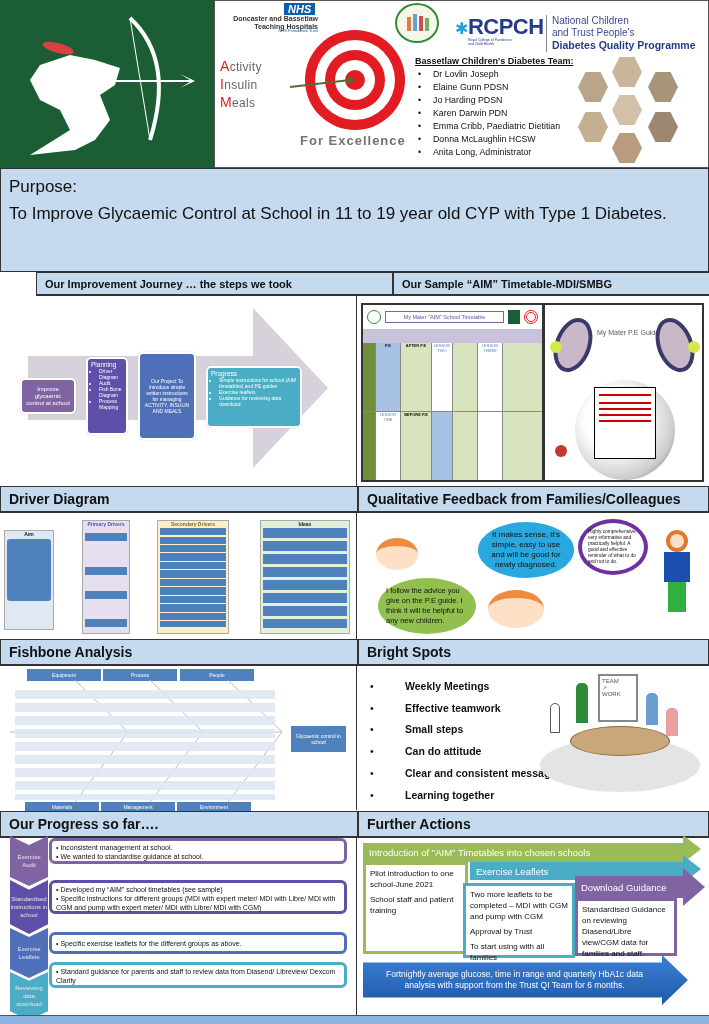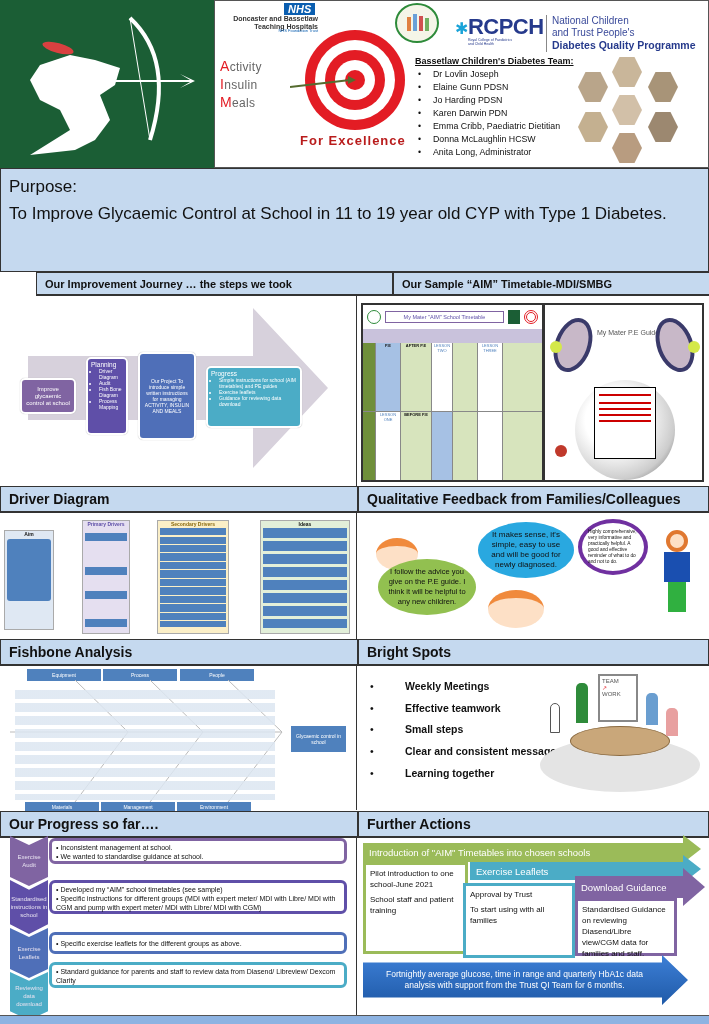--- a/index.html
+++ b/index.html
@@ -8,21 +8,21 @@
   .abs { position: absolute; }
 
   
   .hdr-green { left: 0; top: 0; width: 214px; height: 168px; background: #1b5e35; }
   .hdr-white { left: 214px; top: 0; width: 495px; height: 168px; background: #fff; border: 1px solid #555; }
   .nhs-box { left: 284px; top: 3px; background: #0a5eb0; color: #fff; font-weight: bold; font-style: italic; font-size: 11px; padding: 0 4px; }
   .trust1 { left: 218px; top: 15px; width: 100px; text-align: right; font-size: 7px; font-weight: bold; color: #333; line-height: 8px; }
   .trust3 { left: 218px; top: 24px; width: 100px; text-align: right; font-size: 4px; color: #0a5eb0; }
   .aim-word { left: 220px; font-size: 12px; font-weight: normal; color: #666; letter-spacing: .3px; }
   .aim-word .cap { color: #e31c24; font-size: 14px; }
-  .excel { left: 300px; top: 133px; font-size: 13px; font-weight: bold; color: #b91c1c; letter-spacing: 1px; }
+  .excel { left: 300px; top: 133px; font-size: 13px; font-weight: bold; color: #737373; letter-spacing: 1px; }
   .target { left: 290px; top: 25px; width: 120px; height: 105px; }
   .rcpch { left: 455px; top: 14px; font-size: 22px; font-weight: bold; color: #263a8c; letter-spacing: -.5px; }
   .rcpch .star { color: #1aa3d8; font-size: 16px; }
   .rcpch-sub { left: 468px; top: 38px; font-size: 3.5px; color: #263a8c; line-height: 4px; width: 50px; }
   .ncyp { left: 546px; top: 15px; font-size: 10px; color: #3a4a9a; line-height: 12px; border-left: 1px solid #888; padding-left: 5px; }
   .ncyp b { color: #263a8c; font-size: 10.5px; }
   .clinic-logo { left: 395px; top: 3px; width: 44px; height: 40px; border-radius: 50%; border: 2px solid #2e8b3a; background: #f5f5e8; }
   .team-title { left: 415px; top: 56px; font-size: 9px; font-weight: bold; text-decoration: underline; }
   .team-list { left: 418px; top: 68px; list-style: none; font-size: 8.8px; line-height: 13px; }
   .team-list li::before { content: "•"; display: inline-block; width: 15px; }
@@ -236,21 +236,21 @@
   <div style="font-size:5px;text-align:center;font-weight:bold;color:#8a6a10">Secondary Drivers</div>
   <div style="margin:1px 2px;height:99px;background:repeating-linear-gradient(#4f81bd 0 7px,#fbefc7 7px 8.5px)"></div>
 </div>
 <div class="abs" style="left:260px;top:520px;width:90px;height:114px;background:#e2efd9;border:1px solid #aaa">
   <div style="font-size:5px;text-align:center;font-weight:bold">Ideas</div>
   <div style="margin:1px 2px;height:100px;background:repeating-linear-gradient(#4f81bd 0 10px,#e2efd9 10px 13px)"></div>
 </div>
 
 <div class="abs" style="left:376px;top:538px;width:42px;height:32px;border-radius:50%;background:#fde0c6;border-top:8px solid #f08a3c"></div>
 <div class="abs bubble" style="left:478px;top:522px;width:96px;height:56px;background:#29a8e0;font-size:8px;line-height:10px;padding:6px 10px">It makes sense, it's simple, easy to use and will be good for newly diagnosed.</div>
-<div class="abs bubble" style="left:378px;top:559px;width:98px;height:56px;background:#92c050;font-size:7.5px;line-height:10px;padding:4px 8px;text-align:center">I follow the advice you give on the P.E guide. I think it will be helpful to any new children.</div>
+<div class="abs bubble" style="left:378px;top:578px;width:98px;height:56px;background:#92c050;font-size:7.5px;line-height:10px;padding:4px 8px;text-align:left">I follow the advice you give on the P.E guide. I think it will be helpful to any new children.</div>
 <div class="abs" style="left:488px;top:590px;width:56px;height:38px;border-radius:50%;background:#fde0c6;border-top:8px solid #f08a3c"></div>
 <div class="abs bubble" style="left:578px;top:519px;width:70px;height:56px;background:#fff;border:4px solid #7030a0;font-size:4.8px;line-height:6px;padding:6px;text-align:left">Highly comprehensive, very informative and practically helpful. A good and effective reminder of what to do and not to do.</div>
 <div class="abs" style="left:660px;top:530px;width:34px;height:102px">
   <div style="width:22px;height:22px;margin:0 auto;border-radius:50%;background:#fde0c6;border:4px solid #e07830"></div>
   <div style="width:26px;height:30px;margin:0 auto;background:#1a4fb0"></div>
   <div style="width:18px;height:30px;margin:0 auto;background:#30b040"></div>
 </div>
 
 <div class="abs sec-h big" style="left:0;top:639px;width:358px">Fishbone Analysis</div>
 <div class="abs sec-h big" style="left:358px;top:639px;width:351px">Bright Spots</div>
@@ -271,20 +271,21 @@
     <line x1="140" y1="122" x2="193" y2="52" stroke="#bbb"></line>
     <line x1="218" y1="122" x2="272" y2="52" stroke="#bbb"></line>
 </svg>
 <div class="abs" style="left:15px;top:688px;width:260px;height:112px;background:repeating-linear-gradient(transparent 0 2px,#dce6f1 2px 11px,transparent 11px 13px);opacity:.85"></div>
 <div class="abs" style="left:291px;top:726px;width:55px;height:26px;background:#4f81bd;color:#fff;font-size:5px;text-align:center;display:flex;align-items:center;justify-content:center;padding:2px">Glycaemic control in school</div>
 
 <ul class="abs bright-list">
   <li>Weekly Meetings</li>
   <li>Effective teamwork</li>
   <li>Small steps</li>
+  <li>Can do attitude</li>
   <li>Clear and consistent messages</li>
   <li>Learning together</li>
 </ul>
 <div class="abs" style="left:540px;top:668px;width:160px;height:124px">
   <div class="abs" style="left:0;top:70px;width:160px;height:54px;border-radius:50%;background:#e4e4e4"></div>
   <div class="abs" style="left:58px;top:6px;width:40px;height:48px;background:#fff;border:2px solid #888;font-size:6px;color:#555;padding:2px">TEAM<br><span style="color:#e31c24">↗</span><br>WORK</div>
   <div class="abs" style="left:30px;top:58px;width:100px;height:30px;border-radius:50%;background:#c9a77a;border:1px solid #8a6a40"></div>
   <div class="abs" style="left:36px;top:15px;width:12px;height:40px;background:#2e8b3a;border-radius:5px 5px 0 0"></div>
   <div class="abs" style="left:10px;top:35px;width:10px;height:30px;background:#fff;border:1px solid #555;border-radius:5px 5px 0 0"></div>
   <div class="abs" style="left:106px;top:25px;width:12px;height:32px;background:#6a9ed0;border-radius:5px 5px 0 0"></div>
@@ -328,20 +329,21 @@
 <div class="abs band" style="left:470px;top:862px;width:213px;height:18px;background:#4bacc6">Exercise Leaflets</div>
 <div class="abs" style="left:683px;top:855px;width:0;height:0;border-top:14px solid transparent;border-bottom:14px solid transparent;border-left:18px solid #4bacc6"></div>
 <div class="abs band" style="left:575px;top:876px;width:108px;height:22px;background:#8064a2">Download Guidance</div>
 <div class="abs" style="left:683px;top:868px;width:0;height:0;border-top:19px solid transparent;border-bottom:19px solid transparent;border-left:22px solid #8064a2"></div>
 
 <div class="abs fbox" style="left:363px;top:862px;width:105px;height:92px;border-color:#9bbb59">
   <p>Pilot introduction to one school-June 2021</p>
   <p>School staff and patient training</p>
 </div>
 <div class="abs fbox" style="left:463px;top:883px;width:112px;height:75px;border-color:#4bacc6">
+  <p>Two more leaflets to be completed – MDI with CGM and pump with CGM</p>
   <p>Approval by Trust</p>
   <p>To start using with all families</p>
 </div>
 <div class="abs fbox" style="left:575px;top:898px;width:102px;height:58px;border-color:#8064a2">
   <p>Standardised Guidance on reviewing Diasend/Libre view/CGM data for families and staff.</p>
 </div>
 <div class="abs" style="left:363px;top:955px;width:325px;height:50px;background:linear-gradient(#3d7fd6,#1f5aa8);clip-path:polygon(0 15%,92% 15%,92% 0,100% 50%,92% 100%,92% 85%,0 85%);color:#fff;font-size:8.5px;line-height:11px;text-align:center;display:flex;align-items:center;justify-content:center;padding:0 30px 0 8px">Fortnightly average glucose, time in range and quarterly HbA1c data analysis with support from the Trust QI Team for 6 months.</div>
 
 <div class="abs bottom-bar"></div>
 

